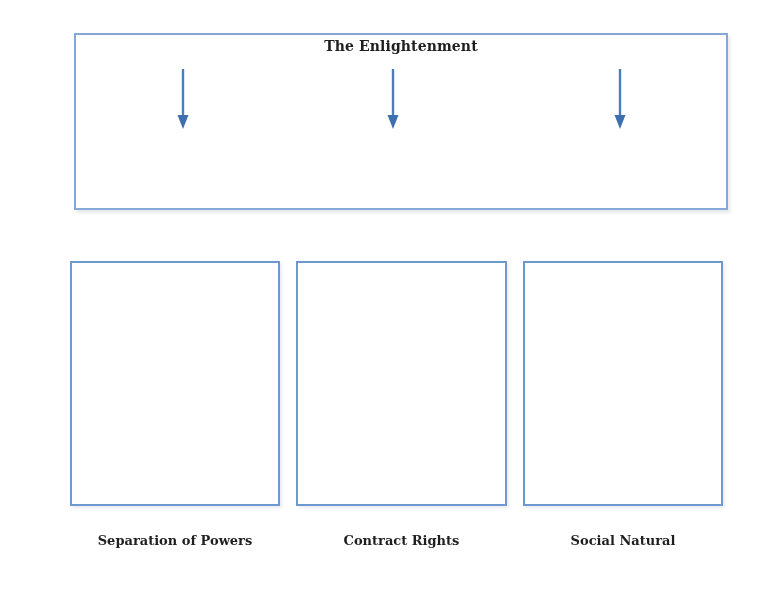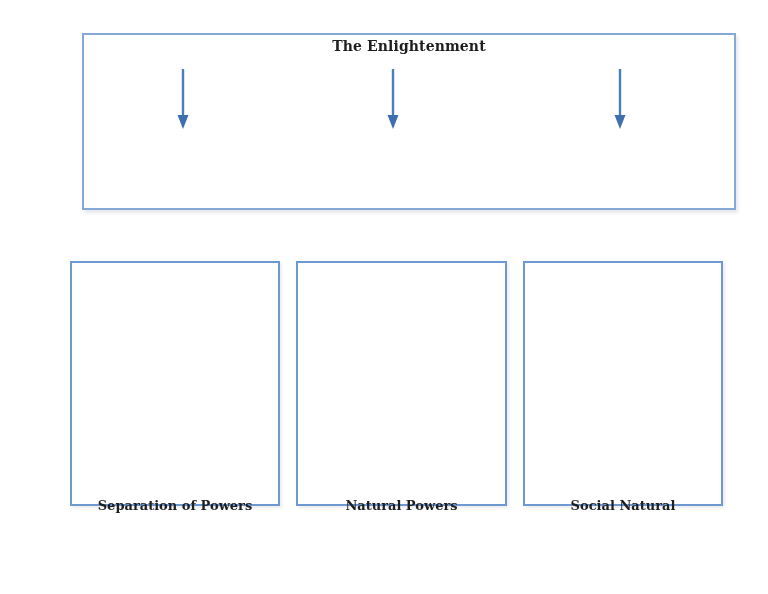--- a/index.html
+++ b/index.html
@@ -12,21 +12,21 @@
     font-family: "DejaVu Serif", "Liberation Serif", serif;
     overflow: hidden;
   }
   .org-box {
     position: absolute;
     background: #ffffff;
     border: 2px solid #7ba1d3;
     box-shadow: 2px 3px 3px rgba(120,130,145,0.18);
   }
   .source-box {
-    left: 82px; top: 33px;
+    left: 74px; top: 33px;
     width: 654px; height: 177px;
     border-color: #85a8d6;
   }
   .source-title {
     display: block;
     width: 100%;
     padding-top: 3px;
     text-align: center;
     font-weight: bold;
     font-size: 14px;
@@ -48,21 +48,21 @@
     height: 245px;
     border-width: 2px;
     border-color: #6d99d0;
     box-shadow: 2px 2px 3px rgba(120,130,145,0.15);
   }
   .concept-1 { left: 70px;  width: 210px; }
   .concept-2 { left: 296px; width: 211px; }
   .concept-3 { left: 523px; width: 200px; }
   .concept-label {
     position: absolute;
-    top: 498px;
+    top: 533px;
     text-align: center;
     font-weight: bold;
     font-size: 13px;
     color: #1f1f1f;
   }
   .label-1 { left: 70px;  width: 210px; }
   .label-2 { left: 296px; width: 211px; }
   .label-3 { left: 523px; width: 200px; }
 </style>
 </head>
@@ -91,16 +91,16 @@
       <line x1="7" y1="1" x2="7" y2="49" stroke="#4a7ebb" stroke-width="2.4"></line>
       <polygon points="1.5,47 12.5,47 7,61" fill="#3e6fae"></polygon>
     </svg>
   </span>
 
   <div class="org-box concept-box concept-1"></div>
   <div class="org-box concept-box concept-2"></div>
   <div class="org-box concept-box concept-3"></div>
 
   <span class="concept-label label-1">Separation of Powers</span>
-  <span class="concept-label label-2">Natural Powers</span>
+  <span class="concept-label label-2">Contract Rights</span>
   <span class="concept-label label-3">Social Natural</span>
 
 </div>
 
 </body></html>

